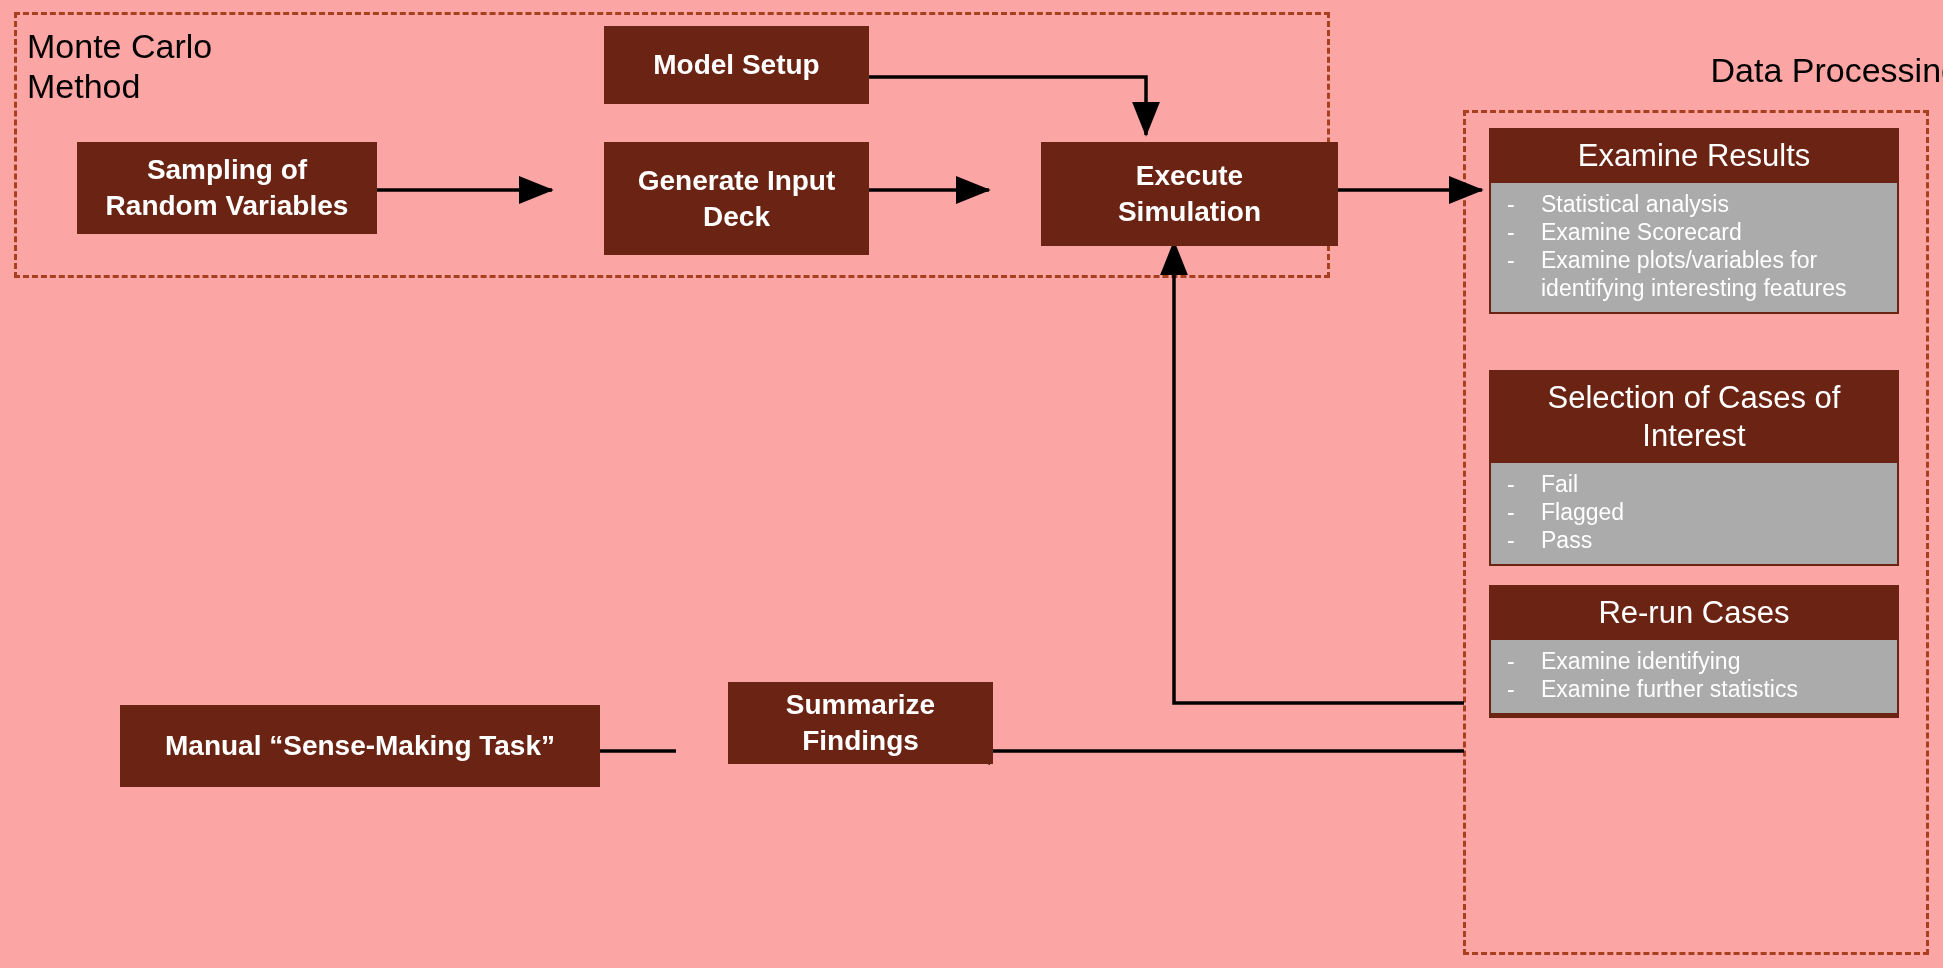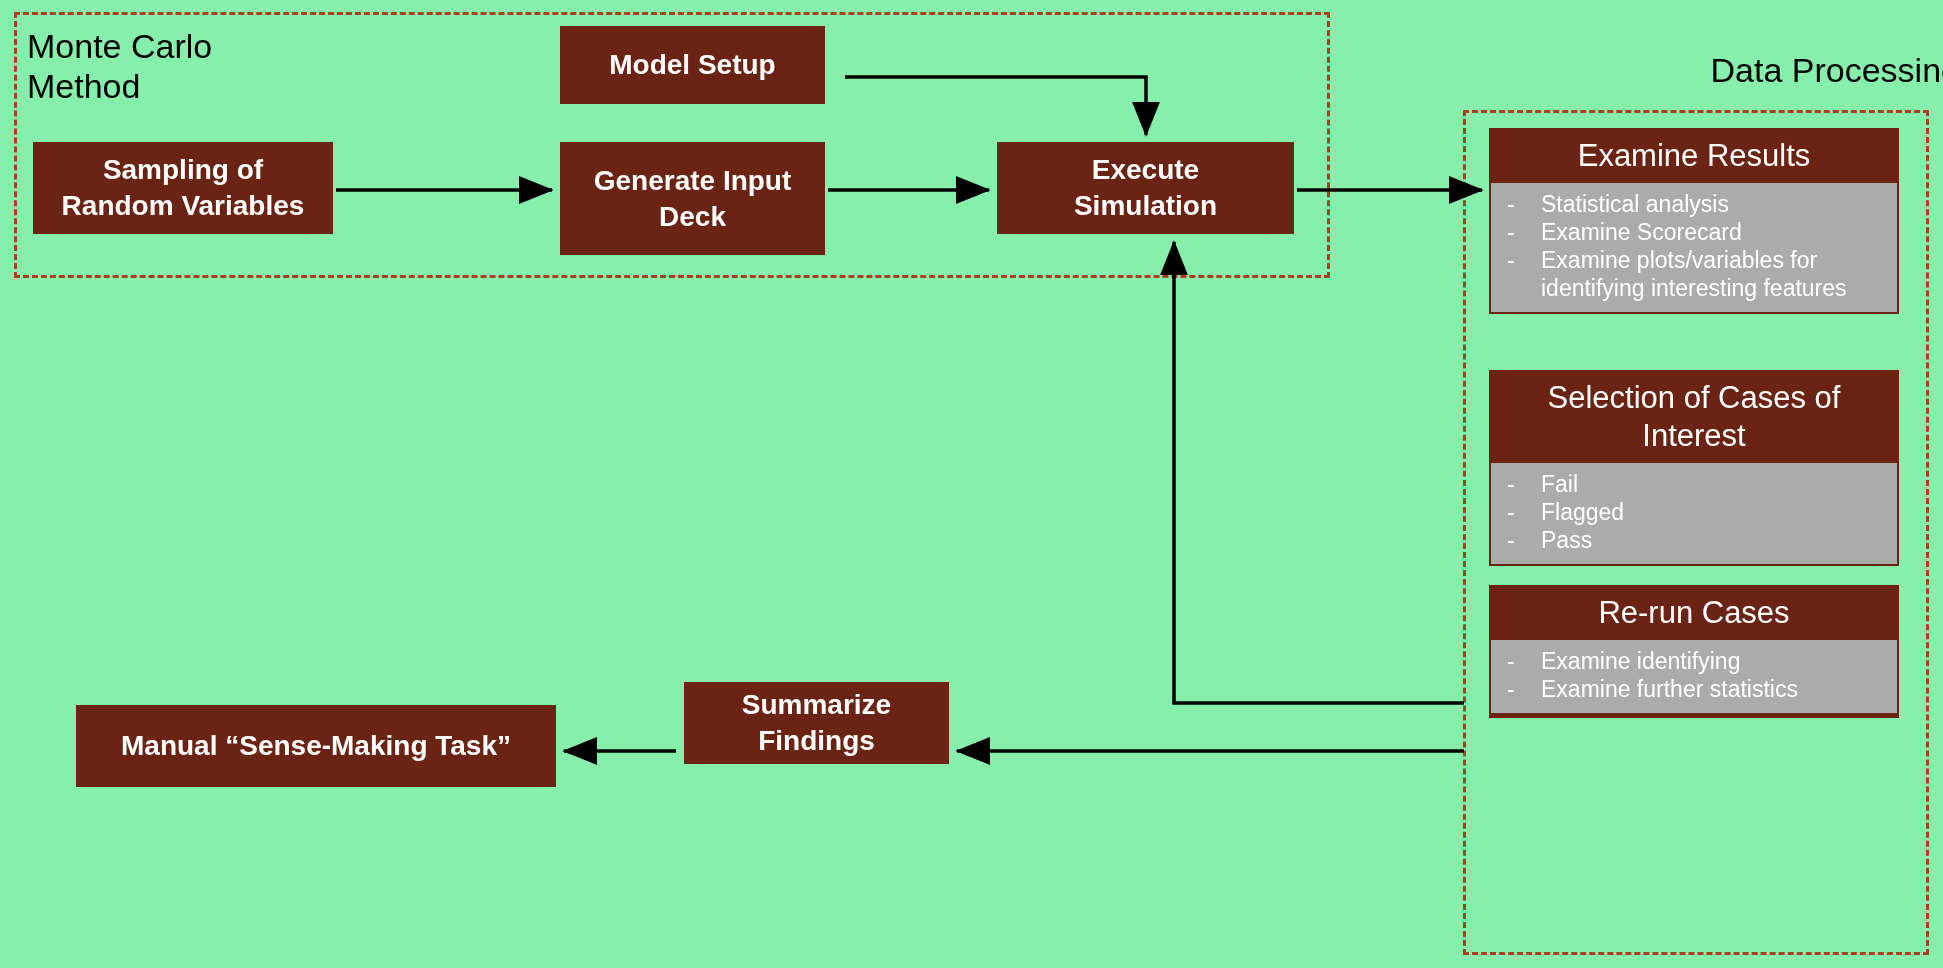--- a/index.html
+++ b/index.html
@@ -8,21 +8,21 @@
     padding: 0;
     background: #ffffff;
   }
   body {
     font-family: "Liberation Sans", sans-serif;
   }
   #canvas {
     position: relative;
     width: 1943px;
     height: 968px;
-    background: #86efac;
+    background: #fca5a5;
     overflow: hidden;
   }
 
   
   .group-box {
     position: absolute;
     border: 3px dashed #A8401F;
     box-sizing: border-box;
     background: transparent;
   }
@@ -53,26 +53,27 @@
     font-weight: bold;
     font-size: 28px;
     line-height: 1.28;
     display: flex;
     align-items: center;
     justify-content: center;
     text-align: center;
     box-sizing: border-box;
     padding: 2px 6px;
     white-space: pre-line;
+    margin-left: 44px;
   }
 
   #node-sampling       { left: 33px;   top: 142px; width: 300px; height: 92px; }
   #node-model-setup    { left: 560px;  top: 26px;  width: 265px; height: 78px; }
   #node-generate-input { left: 560px;  top: 142px; width: 265px; height: 113px; }
-  #node-execute-sim    { left: 997px;  top: 142px; width: 297px; height: 92px; }
+  #node-execute-sim    { left: 997px;  top: 142px; width: 297px; height: 104px; }
   #node-summarize      { left: 684px;  top: 682px; width: 265px; height: 82px; }
   #node-manual-sense   { left: 76px;   top: 705px; width: 480px; height: 82px; }
 
   
   .card {
     position: absolute;
     left: 1489px;
     width: 410px;
     box-sizing: border-box;
     border: 2px solid #6B2413;

